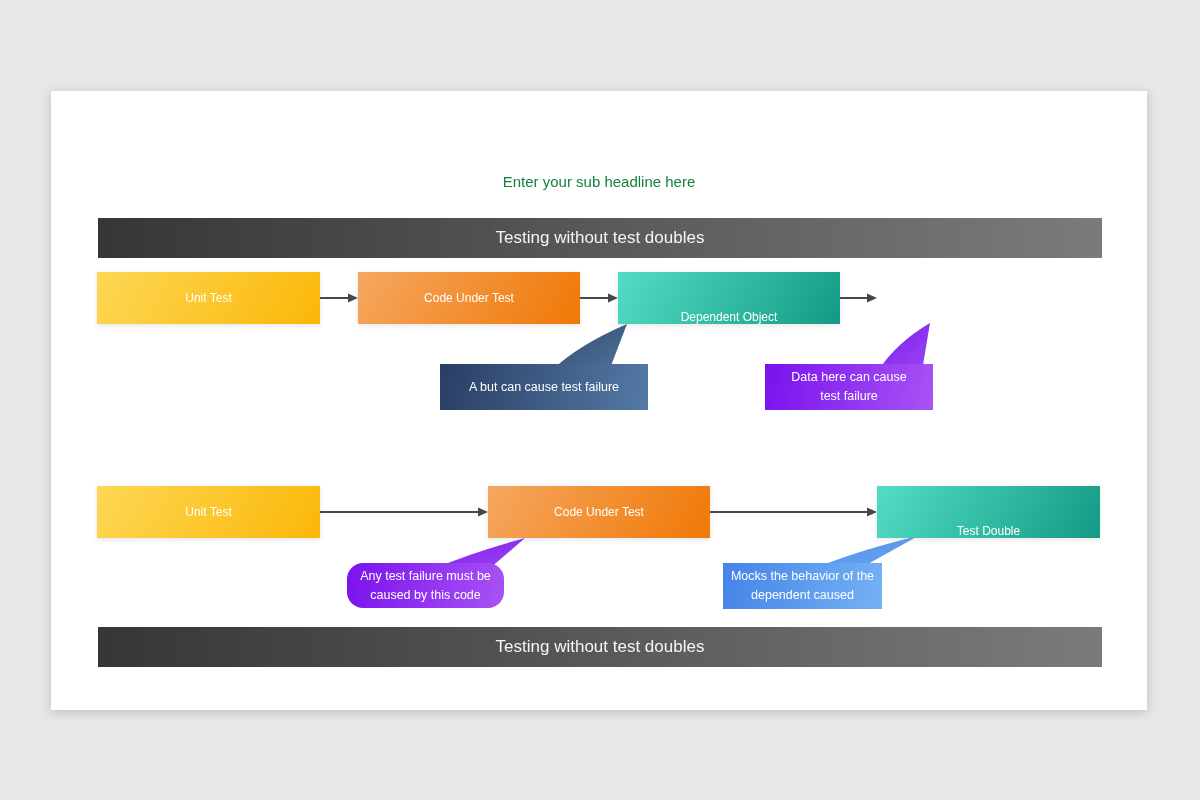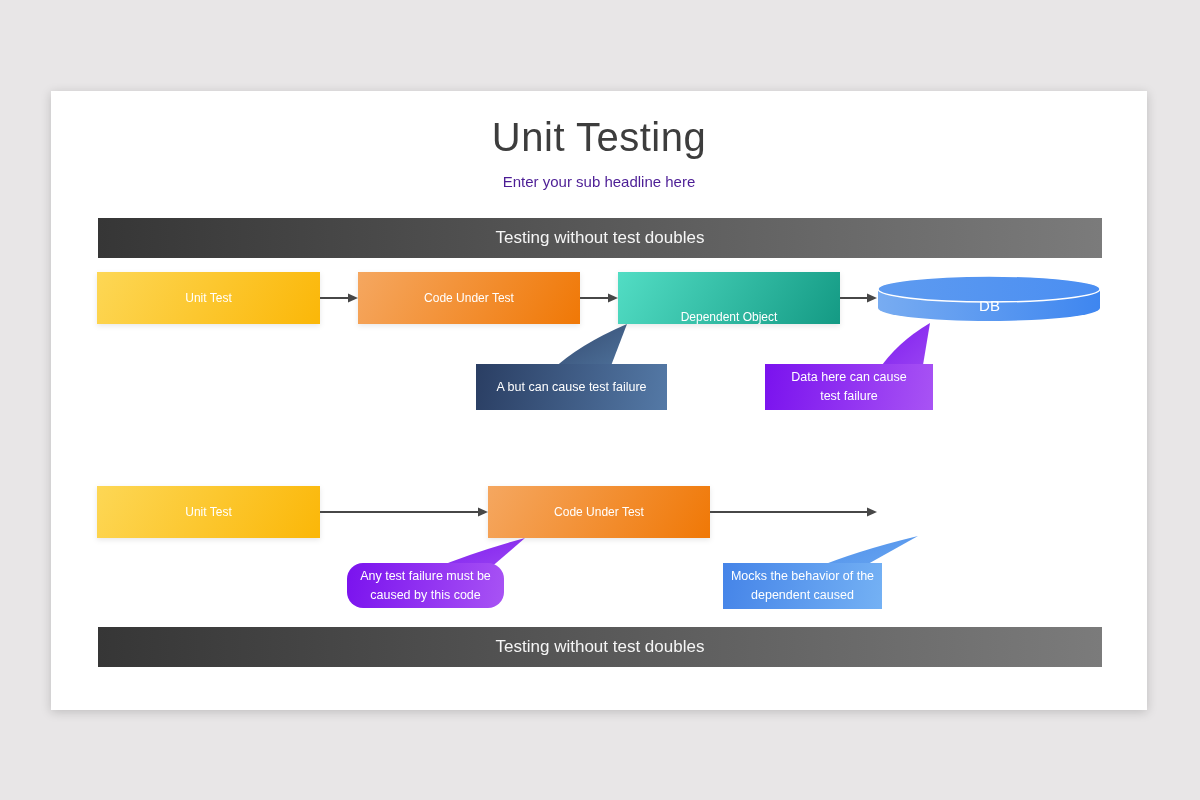--- a/index.html
+++ b/index.html
@@ -15,21 +15,21 @@
     background:#ffffff;
     box-shadow:0 2px 10px rgba(0,0,0,0.18);
   }
   .title{
     position:absolute;left:0;top:24px;width:100%;
     text-align:center;font-size:40px;font-weight:400;color:#3d3d3d;
     letter-spacing:0.5px;
   }
   .subtitle{
     position:absolute;left:0;top:82px;width:100%;
-    text-align:center;font-size:15px;color:#4c1d95;
+    text-align:center;font-size:15px;color:#15803d;
   }
   .banner{
     position:absolute;left:47px;width:1004px;height:40px;
     background:linear-gradient(90deg,#363636,#7b7b7b);
     color:#f5f5f5;font-size:17px;
     display:flex;align-items:center;justify-content:center;
   }
   .banner.top{top:127px;}
   .banner.bottom{top:536px;}
   .fbox{
@@ -60,21 +60,20 @@
   .overlay{
     position:absolute;left:0;top:0;width:1096px;height:619px;
     pointer-events:none;
   }
 </style>
 </head>
 <body>
 
 <div class="slide">
 
-  <div class="title">Unit Testing</div>
   <div class="subtitle">Enter your sub headline here</div>
 
   <svg class="overlay" viewBox="0 0 1096 619" xmlns="http://www.w3.org/2000/svg">
     <defs>
       <linearGradient id="gTailDark" x1="0" y1="0" x2="1" y2="1">
         <stop offset="0" stop-color="#33496f"></stop>
           <stop offset="1" stop-color="#4f739c"></stop>
       </linearGradient>
       <linearGradient id="gTailPurple" x1="0" y1="0" x2="1" y2="1">
         <stop offset="0" stop-color="#7f1def"></stop>
@@ -124,51 +123,37 @@
   <div class="fbox b-yellow" style="left:46px;top:181px;width:223px;">
     <span>Unit Test</span>
   </div>
   <div class="fbox b-orange" style="left:307px;top:181px;width:222px;">
     <span>Code Under Test</span>
   </div>
   <div class="fbox b-teal" style="left:567px;top:181px;width:222px;">
     <span>Dependent Object</span>
   </div>
 
-  <div class="db-wrap">
-    <svg width="225" height="48" viewBox="0 0 225 48" xmlns="http://www.w3.org/2000/svg">
-      <defs>
-        <linearGradient id="gDbBody" x1="0" y1="0" x2="1" y2="0">
-          <stop offset="0" stop-color="#78acf1"></stop>
-            <stop offset="1" stop-color="#3e86f0"></stop>
-        </linearGradient>
-        <linearGradient id="gDbTop" x1="0" y1="0" x2="1" y2="0">
-          <stop offset="0" stop-color="#5e9bf0"></stop>
-            <stop offset="1" stop-color="#4a8ef2"></stop>
-        </linearGradient>
-      </defs>
-      <path d="M1,14 L1,33 A111,13 0 0 0 223,33 L223,14 Z" fill="url(#gDbBody)"></path>
-      <ellipse cx="112" cy="14" rx="111" ry="13" fill="url(#gDbTop)" stroke="#ffffff" stroke-width="1.5"></ellipse>
-    </svg>
-    <div class="db-label">DB</div>
-  </div>
 
-  <div class="callout co-dark" style="left:425px;top:273px;width:191px;height:46px;padding:0 16px;box-sizing:border-box;align-items:center;">
+  <div class="callout co-dark" style="left:389px;top:273px;width:208px;height:46px;padding:0 16px;box-sizing:border-box;align-items:center;">
     <span>A but can cause test failure</span>
   </div>
   <div class="callout co-purple" style="left:714px;top:273px;width:168px;height:46px;padding:0 16px;box-sizing:border-box;">
     <span>Data here can cause test failure</span>
   </div>
 
   <div class="fbox b-yellow" style="left:46px;top:395px;width:223px;">
     <span>Unit Test</span>
   </div>
   <div class="fbox b-orange" style="left:437px;top:395px;width:222px;">
     <span>Code Under Test</span>
   </div>
+  <div class="fbox b-teal" style="left:826px;top:395px;width:223px;">
+    <span>Test Double</span>
+  </div>
 
   <div class="callout co-purple" style="left:296px;top:472px;width:157px;height:45px;padding:0 2px;box-sizing:border-box;border-radius:16px;">
     <span>Any test failure must be caused by this code</span>
   </div>
   <div class="callout co-blue" style="left:672px;top:472px;width:159px;height:46px;padding:0 3px;box-sizing:border-box;">
     <span>Mocks the behavior of the dependent caused</span>
   </div>
 
 </div>
 

